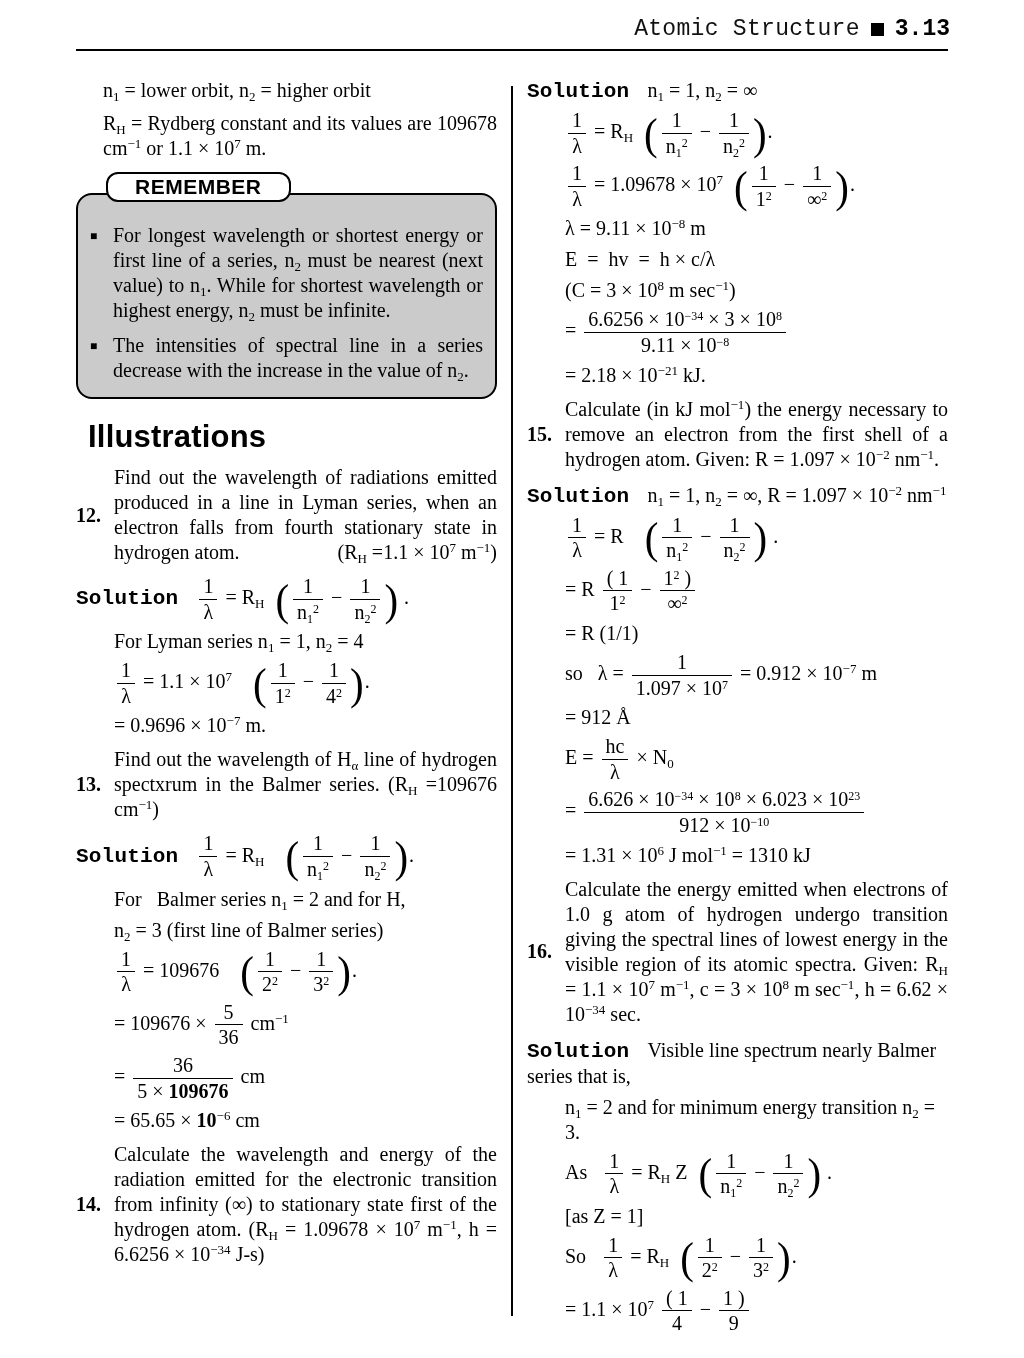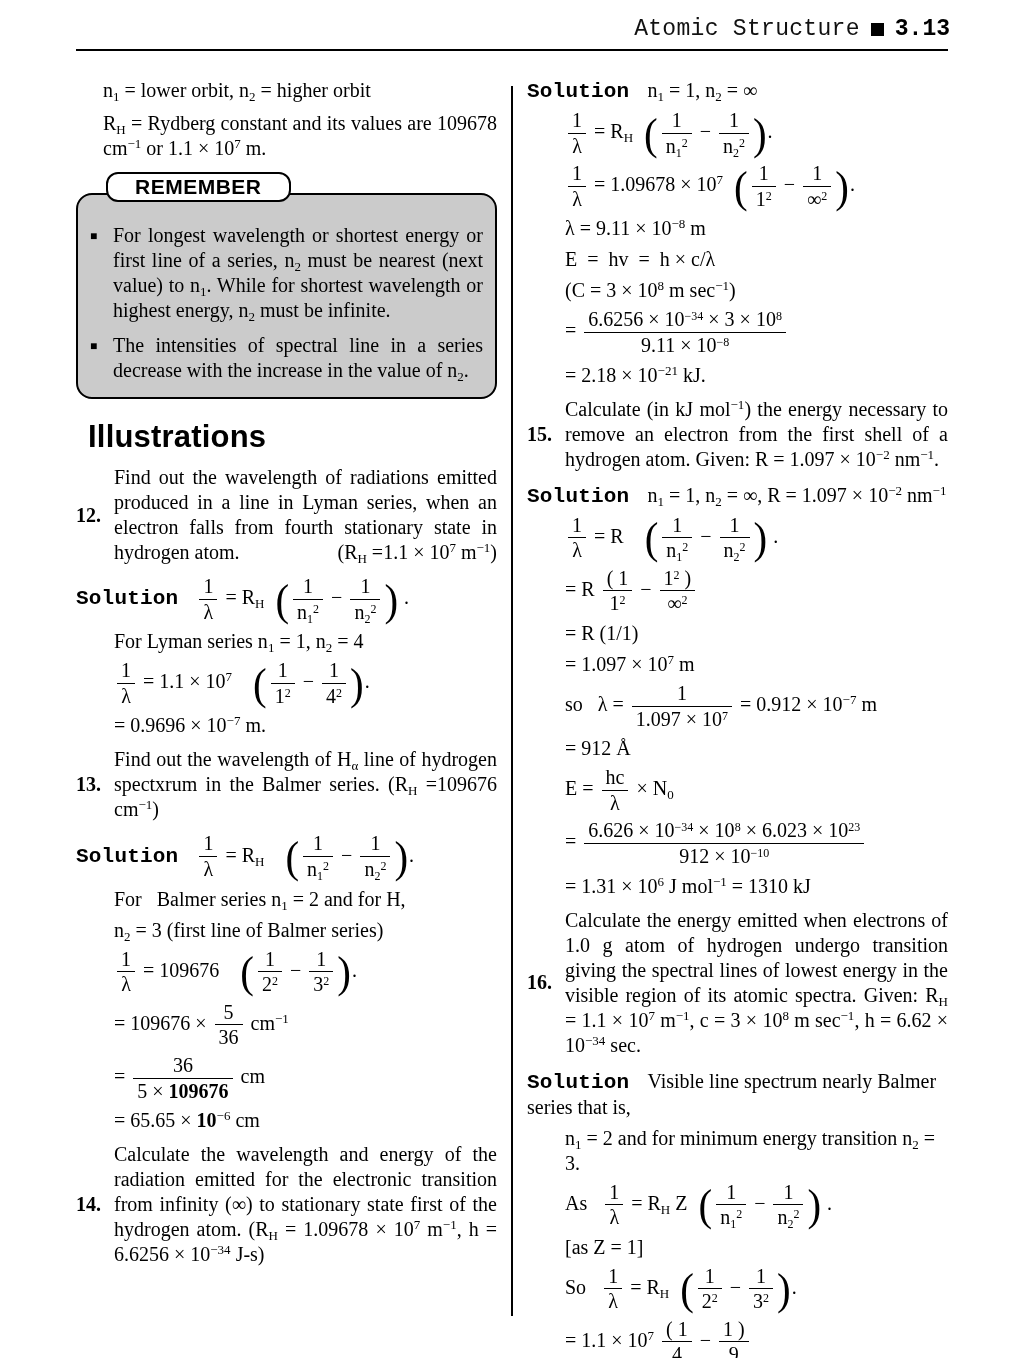--- a/index.html
+++ b/index.html
@@ -137,21 +137,20 @@
         <div class="math">= <span class="f"><span class="fn">6.6256 × 10<sup>−34</sup> × 3 × 10<sup>8</sup></span><span class="fd">9.11 × 10<sup>−8</sup></span></span></div>
         <div class="math">= 2.18 × 10<sup>−21</sup> kJ.</div>
         <div class="item">
           <span class="inum">15.</span>
           <div class="itext">Calculate (in kJ mol<sup>−1</sup>) the energy necessary to remove an electron from the first shell of a hydrogen atom. Given: R = 1.097 × 10<sup>−2</sup> nm<sup>−1</sup>.</div>
         </div>
         <div class="sol"><span class="sol-label">Solution</span><span class="sol-body">n<sub>1</sub> = 1, n<sub>2</sub> = ∞, R = 1.097 × 10<sup>−2</sup> nm<sup>−1</sup></span></div>
         <div class="math"><span class="f"><span class="fn">1</span><span class="fd">λ</span></span> = R  <span class="bp">(</span><span class="f"><span class="fn">1</span><span class="fd">n<sub>1</sub><sup>2</sup></span></span> − <span class="f"><span class="fn">1</span><span class="fd">n<sub>2</sub><sup>2</sup></span></span><span class="bp">)</span> .</div>
         <div class="math">= R <span class="f"><span class="fn">( 1</span><span class="fd">1<sup>2</sup></span></span> − <span class="f"><span class="fn">1<sup>2</sup> )</span><span class="fd">∞<sup>2</sup></span></span></div>
         <div class="math">= R (1/1)</div>
-        <div class="math">= 1.097 × 10<sup>7</sup> m</div>
         <div class="math">so  λ = <span class="f"><span class="fn">1</span><span class="fd">1.097 × 10<sup>7</sup></span></span> = 0.912 × 10<sup>−7</sup> m</div>
         <div class="math">= 912 Å</div>
         <div class="math">E = <span class="f"><span class="fn">hc</span><span class="fd">λ</span></span> × N<sub>0</sub></div>
         <div class="math">= <span class="f"><span class="fn">6.626 × 10<sup>−34</sup> × 10<sup>8</sup> × 6.023 × 10<sup>23</sup></span><span class="fd">912 × 10<sup>−10</sup></span></span></div>
         <div class="math">= 1.31 × 10<sup>6</sup> J mol<sup>−1</sup> = 1310 kJ</div>
         <div class="item">
           <span class="inum">16.</span>
           <div class="itext">Calculate the energy emitted when electrons of 1.0 g atom of hydrogen undergo transition giving the spectral lines of lowest energy in the visible region of its atomic spectra. Given: R<sub>H</sub> = 1.1 × 10<sup>7</sup> m<sup>−1</sup>, c = 3 × 10<sup>8</sup> m sec<sup>−1</sup>, h = 6.62 × 10<sup>−34</sup> sec.</div>
         </div>
         <div class="sol"><span class="sol-label">Solution</span><span class="sol-body">Visible line spectrum nearly Balmer series that is,</span></div>

